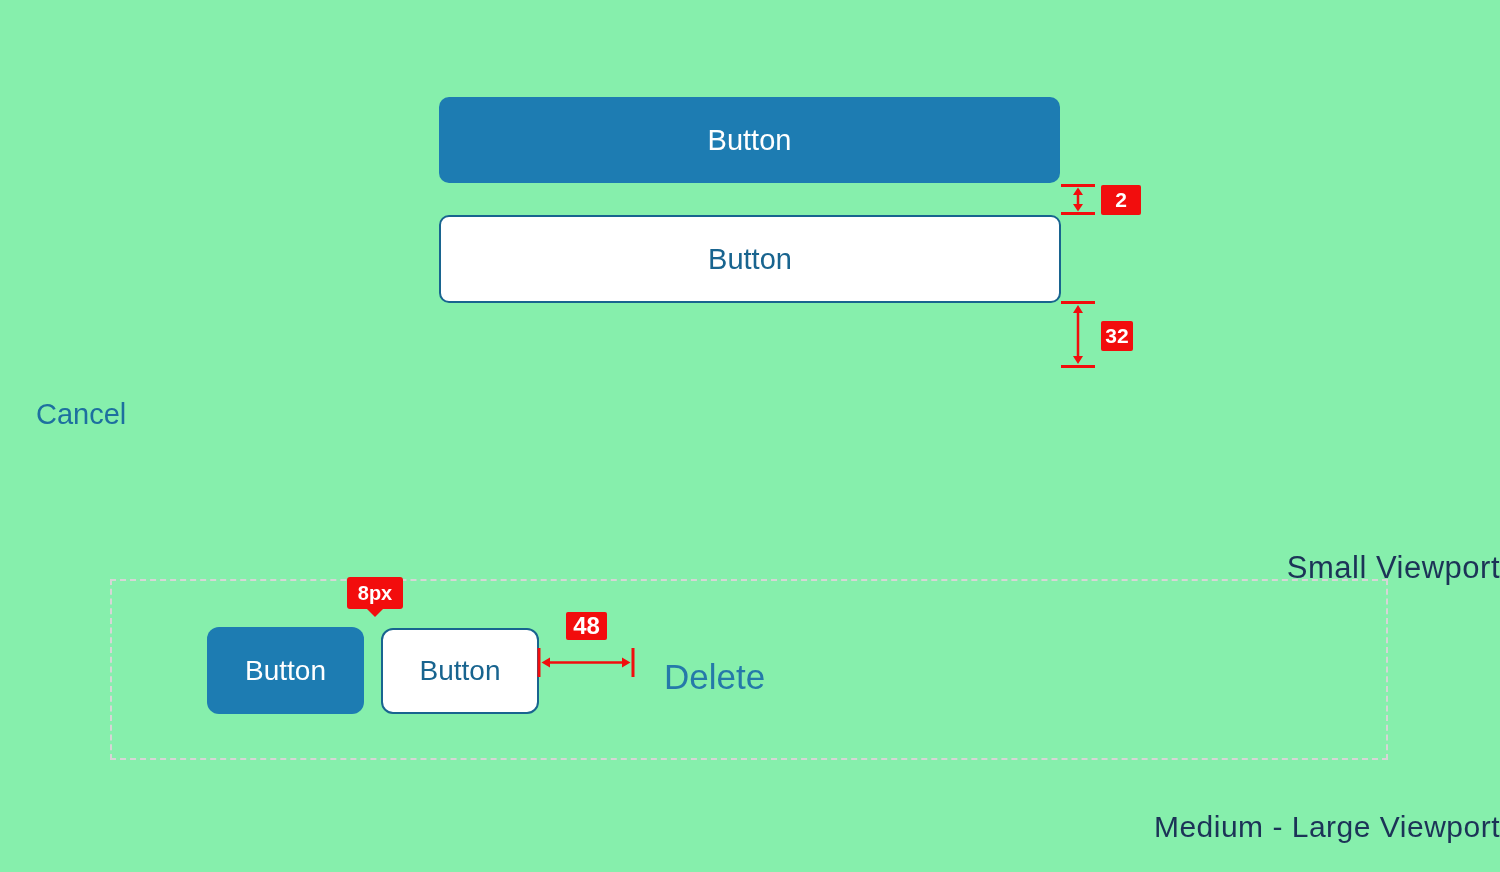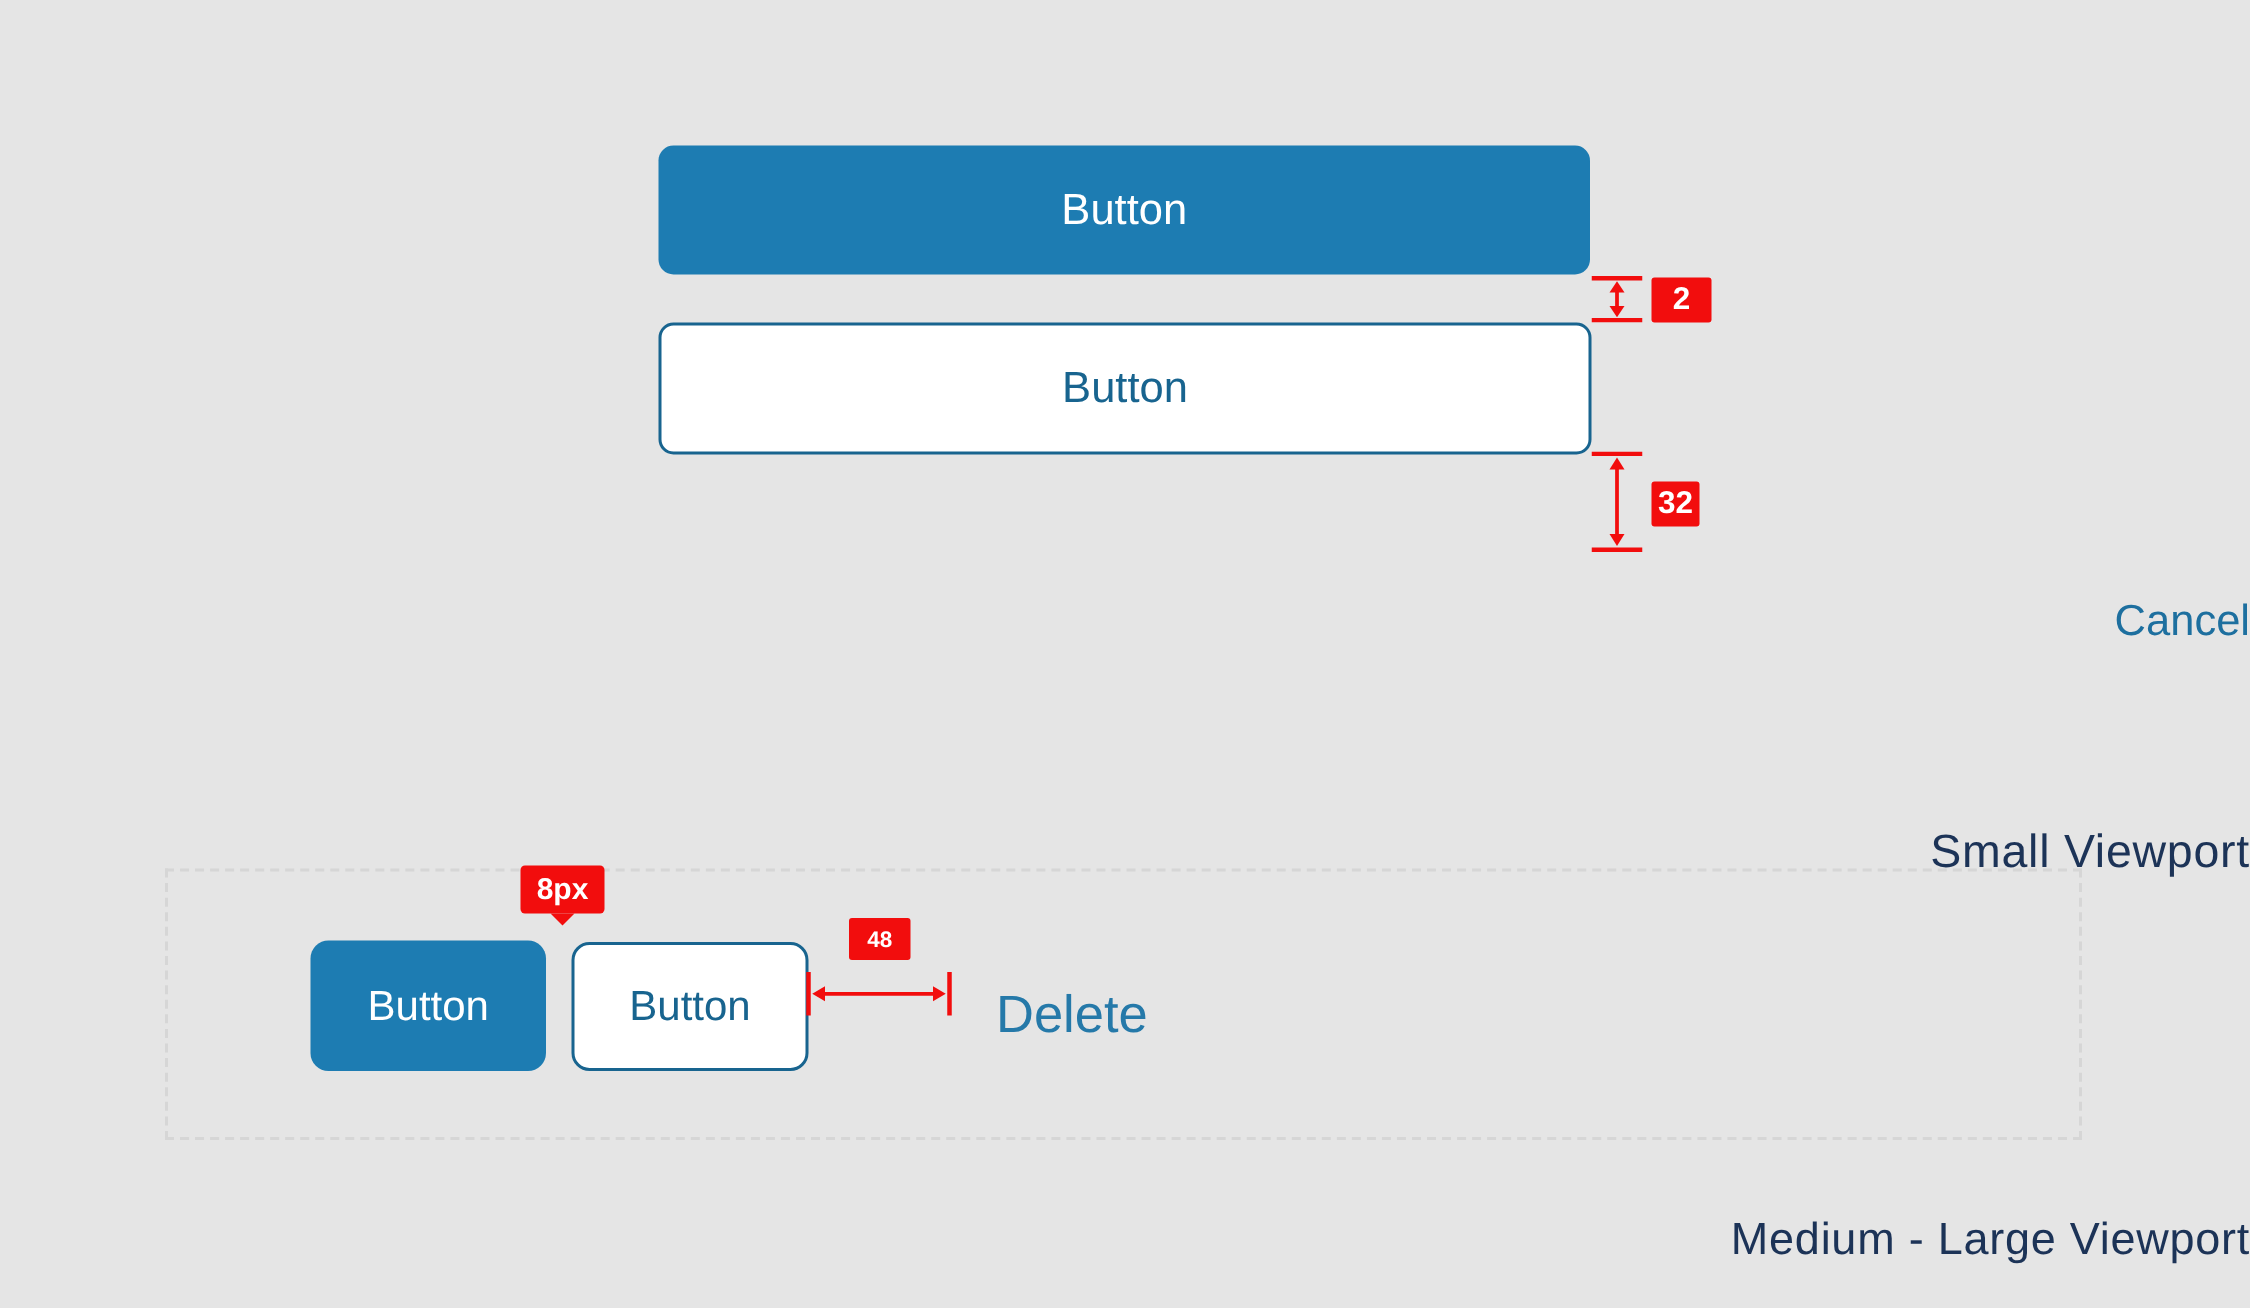--- a/index.html
+++ b/index.html
@@ -5,21 +5,21 @@
   html, body {
     margin: 0;
     padding: 0;
     background: #ffffff;
     font-family: "Liberation Sans", sans-serif;
   }
   #canvas {
     position: relative;
     width: 1500px;
     height: 872px;
-    background: #e5e5e5;
+    background: #86efac;
     overflow: hidden;
   }
 
   
   .btn {
     position: absolute;
     display: flex;
     align-items: center;
     justify-content: center;
     box-sizing: border-box;
@@ -43,23 +43,24 @@
   #ml-secondary { left: 381px; top: 628px; width: 158px; height: 86px; border-radius: 12px; font-size: 28px; }
 
   
   .link {
     position: absolute;
     cursor: pointer;
     text-decoration: none;
   }
   #cancel-link {
     left: 0; right: 0; top: 398px;
-    text-align: right;
+    text-align: left;
     font-size: 29px;
     color: var(--link_blue, #1d6f9f);
+    padding-left: 36px;
   }
   #delete-link {
     left: 664px; top: 657px;
     font-size: 35px;
     color: var(--delete_blue, #2579a9);
   }
 
   
   .caption {
     position: absolute;
@@ -88,21 +89,21 @@
     color: #ffffff;
     font-weight: bold;
     display: flex;
     align-items: center;
     justify-content: center;
     border-radius: 2px;
     z-index: 3;
   }
   #badge-16 { left: 1101px; top: 185px; width: 40px; height: 30px; font-size: 21px; }
   #badge-32 { left: 1101px; top: 321px; width: 32px; height: 30px; font-size: 21px; }
-  #badge-48 { left: 566px;  top: 612px; width: 41px; height: 28px; font-size: 15px; }
+  #badge-48 { left: 566px;  top: 612px; width: 41px; height: 28px; font-size: 24px; }
   #badge-8px {
     left: 347px; top: 577px; width: 56px; height: 32px;
     font-size: 20px; border-radius: 3px;
   }
   #badge-8px::after {
     content: "";
     position: absolute;
     left: 50%;
     bottom: -8px;
     transform: translateX(-50%);

